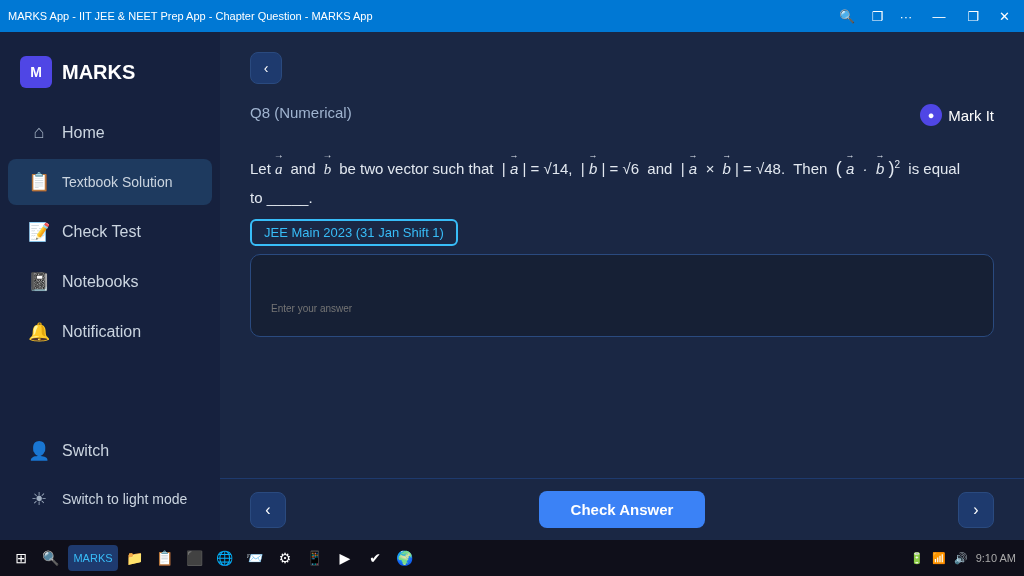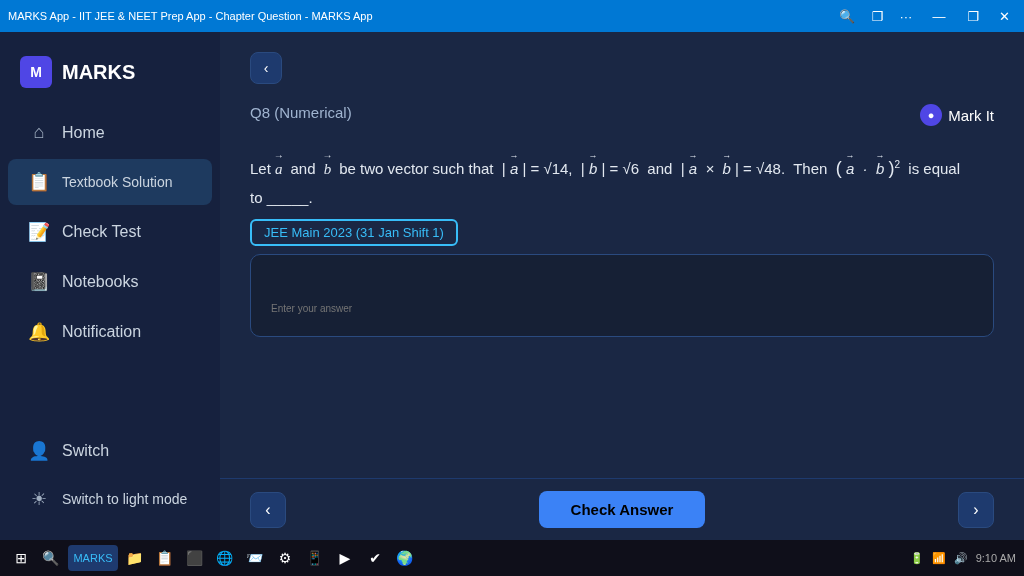--- a/index.html
+++ b/index.html
@@ -208,21 +208,21 @@
       border: 1px solid #2a4a7f;
       color: #fff;
       font-size: 16px;
       cursor: pointer;
       display: flex;
       align-items: center;
       justify-content: center;
     }
     .check-btn {
       background: #3b82f6;
-      color: #000000;
+      color: #ffffff;
       border: none;
       border-radius: 8px;
       padding: 10px 32px;
       font-size: 15px;
       font-weight: 600;
       cursor: pointer;
     }
 
     
     .taskbar {

